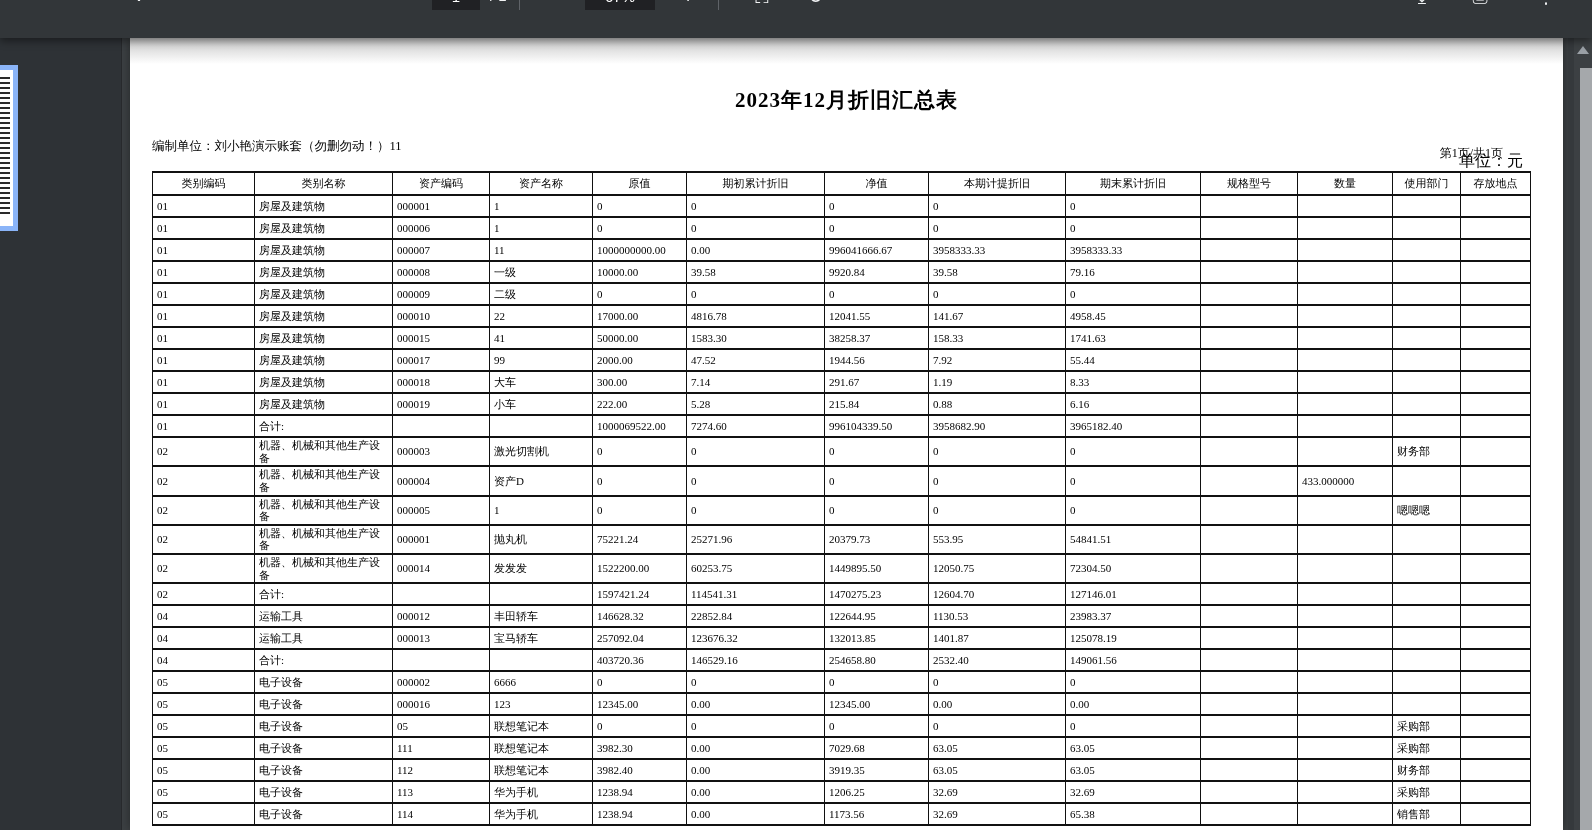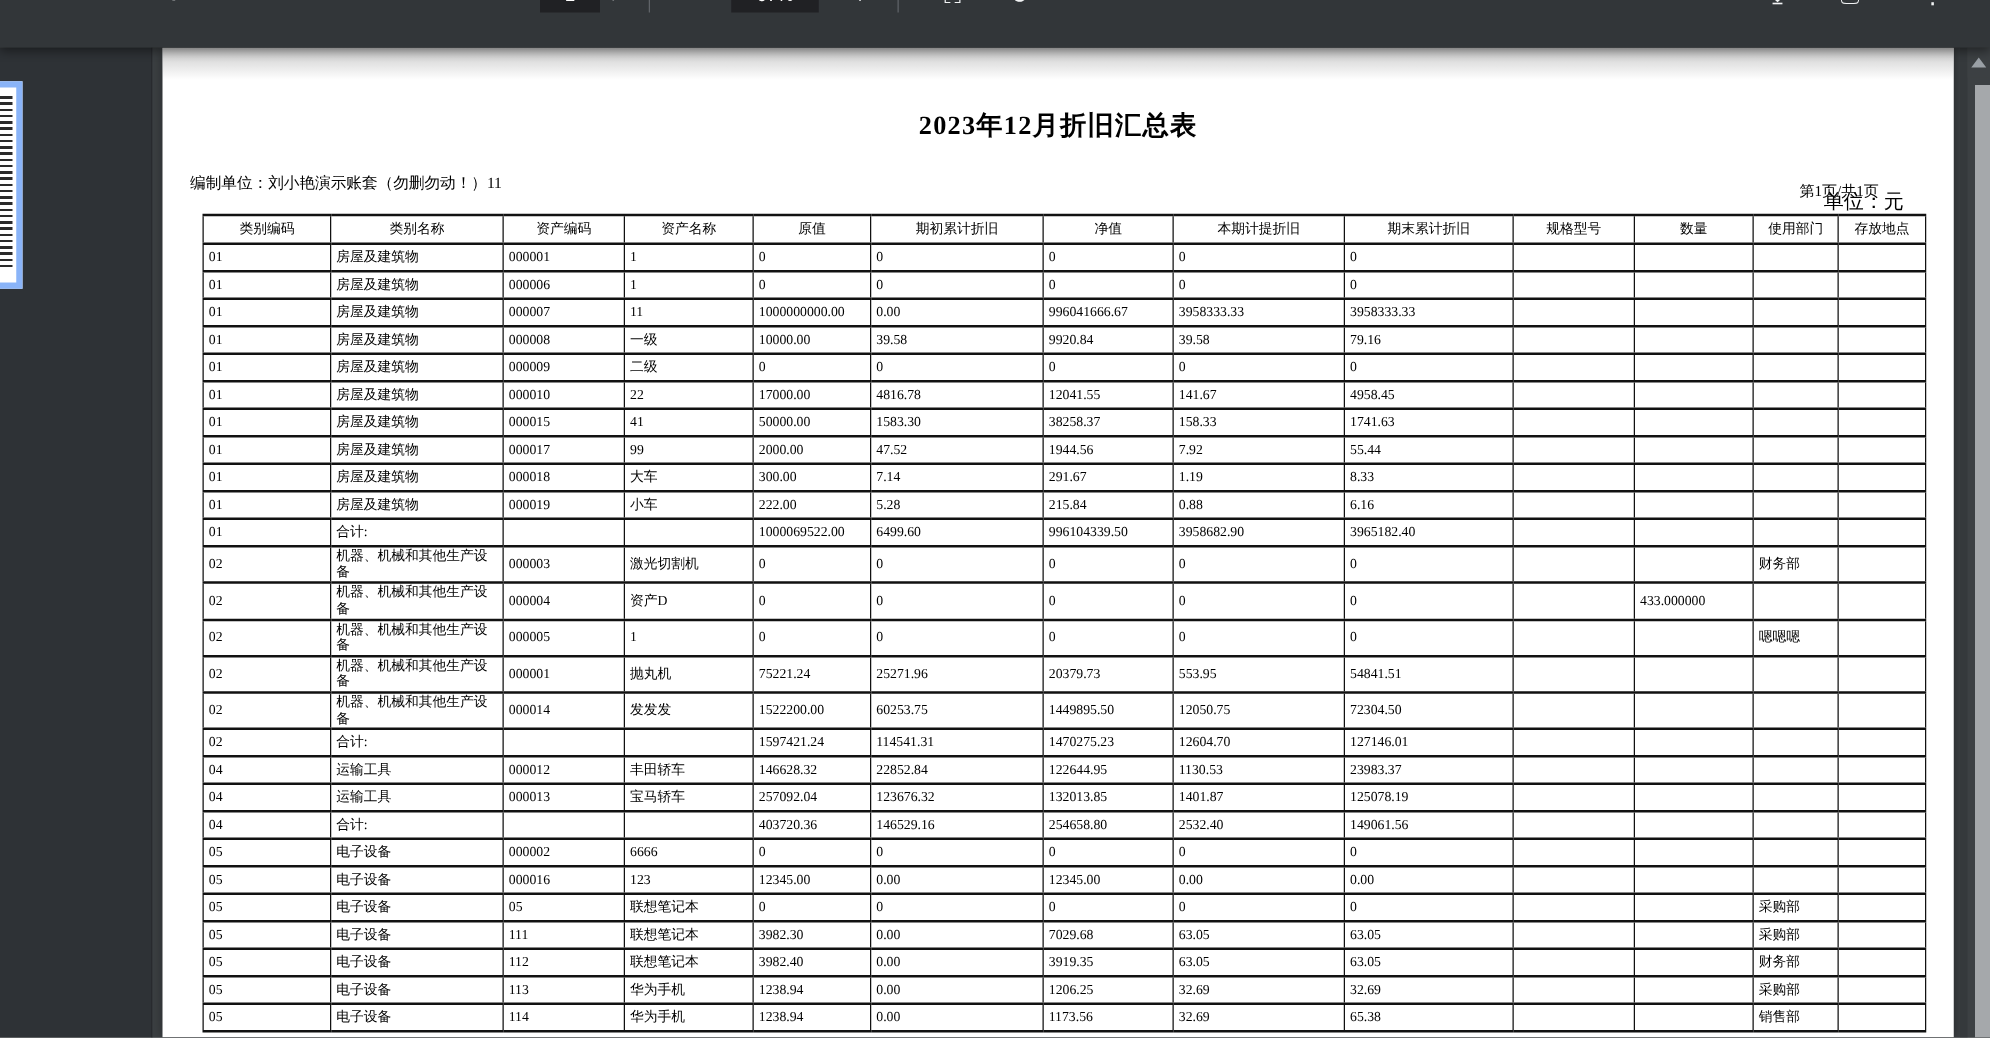--- a/index.html
+++ b/index.html
@@ -45,21 +45,21 @@
 
   
   .doc { position:relative; width:100%; height:100%;
          font-family:"Liberation Serif","DejaVu Serif",serif; color:#000; }
   .doc-title { position:absolute; top:48px; left:0; width:100%; text-align:center;
                font-size:21px; font-weight:bold; letter-spacing:1px; }
   .meta-left  { position:absolute; left:22px; top:100px; font-size:12.5px; }
   .meta-pageinfo { position:absolute; right:60px; top:107px; font-size:12px; }
   .meta-unit  { position:absolute; right:40px; top:113px; font-size:16px; }
 
-  table.dep { position:absolute; left:32px; top:133px; width:1378px;
+  table.dep { position:absolute; left:22px; top:133px; width:1378px;
               border-collapse:collapse; table-layout:fixed;
               font-size:11px; line-height:1.15; }
   table.dep th { border:1px solid #111; border-top-width:2px; border-bottom-width:2px;
                  font-weight:normal; text-align:center; height:23px; padding:1px 2px;
                  overflow:hidden; white-space:nowrap; }
   table.dep td { border:1px solid #111; border-top-width:2px; border-bottom-width:2px;
                  text-align:left; vertical-align:middle; height:22px; padding:1px 4px;
                  overflow:hidden; word-break:break-all; }
 
   
@@ -307,21 +307,21 @@
                 <td></td>
                 <td></td>
                 <td></td>
               </tr>
               <tr>
                 <td>01</td>
                 <td>合计:</td>
                 <td></td>
                 <td></td>
                 <td>1000069522.00</td>
-                <td>6499.60</td>
+                <td>7274.60</td>
                 <td>996104339.50</td>
                 <td>3958682.90</td>
                 <td>3965182.40</td>
                 <td></td>
                 <td></td>
                 <td></td>
                 <td></td>
               </tr>
               <tr>
                 <td>02</td>

